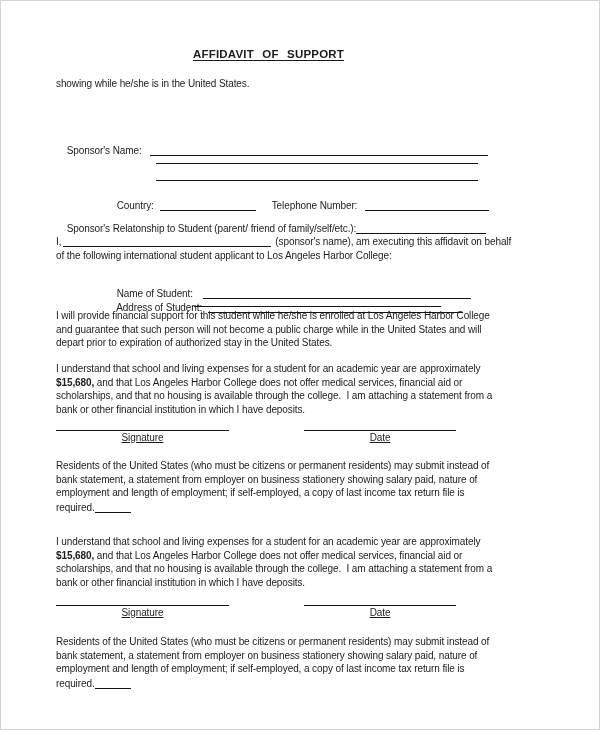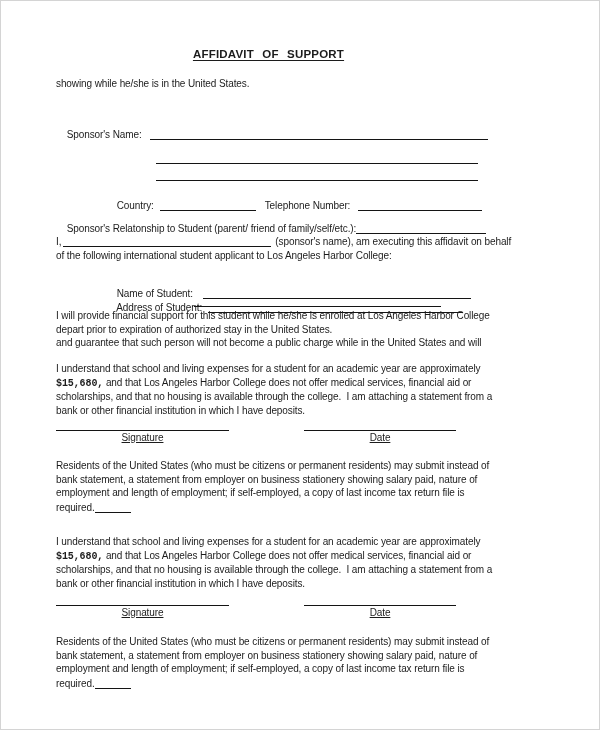--- a/index.html
+++ b/index.html
@@ -30,42 +30,42 @@
     border-bottom:1px solid #141414;
     height:12px;
     vertical-align:-2px;
   }
   .blank-abs {
     position:absolute;
     border-bottom:1px solid #141414;
     height:13px;
   }
   .sig-label { text-align:center; line-height:13.5px;text-decoration:underline; }
-  .bold { font-weight:bold;font-family:Liberation Mono, monospace; }
+  .bold { font-weight:bold; }
 </style>
 </head>
 <body>
 
 <div class="page">
 
   <div class="abs title" style="top:47px; left:55px; width:425px;">AFFIDAVIT OF SUPPORT</div>
 
   <div class="abs para" style="top:76px; left:55px;">
     <span class="line">showing while he/she is in the United States.</span>
   </div>
 
-  <div class="abs row" style="top:112px; left:55px;">
+  <div class="abs row" style="top:128px; left:55px;">
     <span>Sponsor's Name:</span><span class="blank" style="width:338px; margin-left:8px;"></span>
   </div>
 
   <div class="blank-abs" style="top:149px; left:155px; width:322px;"></div>
   <div class="blank-abs" style="top:166px; left:155px; width:322px;"></div>
 
   <div class="abs row" style="top:183px; left:105px;">
-    <span>Country:</span><span class="blank" style="width:96px; margin-left:6px;"></span><span style="margin-left:9px;">Telephone Number:</span><span class="blank" style="width:124px; margin-left:8px;"></span>
+    <span>Country:</span><span class="blank" style="width:96px; margin-left:6px;"></span><span style="margin-left:16px;">Telephone Number:</span><span class="blank" style="width:124px; margin-left:8px;"></span>
   </div>
 
   <div class="abs row" style="top:206px; left:55px;">
     <span>Sponsor's Relatonship to Student (parent/ friend of family/self/etc.):</span><span class="blank" style="width:130px;"></span>
   </div>
 
   <div class="abs para" style="top:233px; left:55px;">
     <span class="line"><span>I,</span><span class="blank" style="width:208px; margin-left:2px;"></span><span style="margin-left:4px;">(sponsor's name), am executing this affidavit on behalf</span></span>
     <span class="line">of the following international student applicant to Los Angeles Harbor College:</span>
   </div>
@@ -73,22 +73,22 @@
   <div class="abs row" style="top:271px; left:105px;">
     <span>Name of Student:</span><span class="blank" style="width:268px; margin-left:10px;"></span>
   </div>
   <div class="abs row" style="top:285px; left:105px;">
     <span>Address of Student:</span><span class="blank" style="width:255px; margin-left:6px;"></span>
   </div>
   <div class="blank-abs" style="top:292px; left:193px; width:247px;"></div>
 
   <div class="abs para" style="top:308px; left:55px;">
     <span class="line">I will provide financial support for this student while he/she is enrolled at Los Angeles Harbor College</span>
+    <span class="line">and guarantee that such person will not become a public charge while in the United States and will</span>
     <span class="line">depart prior to expiration of authorized stay in the United States.</span>
-    <span class="line">and guarantee that such person will not become a public charge while in the United States and will</span>
   </div>
 
   <div class="abs para" style="top:361px; left:55px;">
     <span class="line">I understand that school and living expenses for a student for an academic year are approximately</span>
     <span class="line"><span class="bold">$15,680,</span><span> and that Los Angeles Harbor College does not offer medical services, financial aid or</span></span>
     <span class="line">scholarships, and that no housing is available through the college.  I am attaching a statement from a</span>
     <span class="line">bank or other financial institution in which I have deposits.</span>
   </div>
 
   <div class="blank-abs" style="top:416px; left:55px; width:173px;"></div>

